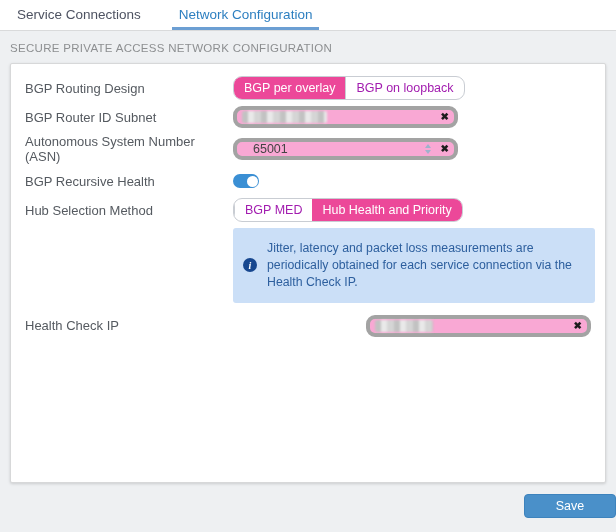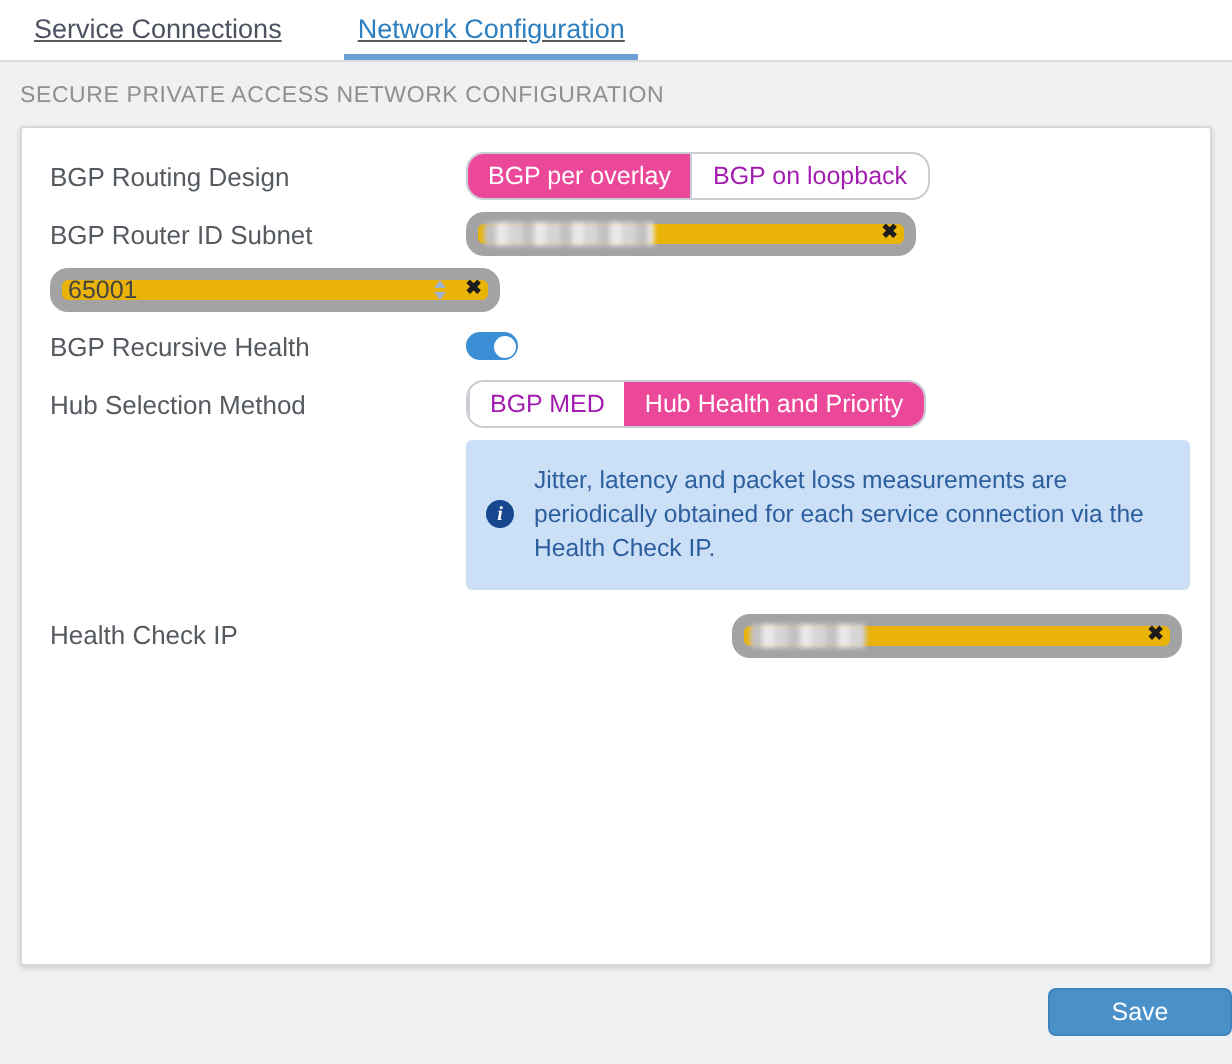--- a/index.html
+++ b/index.html
@@ -5,21 +5,21 @@
   html,body{margin:0;padding:0;}
   body{
     width:616px;height:532px;overflow:hidden;
     background:#eef0f2;
     font-family:"Liberation Sans",sans-serif;
     font-size:13px;color:#555a60;
   }
   
   .tabbar{
     background:#ffffff;border-bottom:1px solid #d9dadb;
-    display:flex;align-items:stretch;height:30px;padding-left:10px;gap:24px;text-decoration:underline;
+    display:flex;align-items:stretch;height:30px;padding-left:10px;gap:24px;
   }
   .tab{
     display:flex;align-items:center;padding:2px 7px 0;
     color:#4d5261;font-size:13.5px;cursor:pointer;
     border-bottom:3px solid transparent;box-sizing:border-box;
   }
   .tab.active{color:#2d7fc0;border-bottom-color:#6c9fd3;}
   
   .section-title{
     margin:11px 10px 9px;color:#8d8f91;font-size:11.5px;letter-spacing:.3px;
@@ -34,22 +34,22 @@
   .lbl{width:208px;flex:none;color:#555a60;}
   
   .seg{display:inline-flex;border:1px solid #c9cdd3;border-radius:9px;overflow:hidden;height:22px;background:#fff;}
   .seg-btn{display:flex;align-items:center;padding:0 10px;color:#a21caf;font-size:12.5px;cursor:pointer;white-space:nowrap;}
   .seg-btn.sel{background:#ec4899;color:#fff;}
   .seg-btn.unsel{border-left:1px solid #c9cdd3;}
   
   .input-wrap{position:relative;width:225px;height:22px;}
   .txt{
     width:100%;height:100%;box-sizing:border-box;
-    border:6px solid #a3a3a3;border-radius:9px;background:#eab308;
-    padding:0 42px 0 3px;font:inherit;font-size:12.5px;color:#444;outline:none;
+    border:4px solid #a3a3a3;border-radius:9px;background:#f9a8d4;
+    padding:0 42px 0 16px;font:inherit;font-size:12.5px;color:#444;outline:none;
   }
   .clear{
     position:absolute;right:9px;top:50%;transform:translateY(-50%);
     font-size:10px;color:#1c1c1c;font-weight:bold;line-height:1;cursor:pointer;
   }
   .spinner{position:absolute;right:27px;top:50%;transform:translateY(-50%);display:flex;flex-direction:column;gap:2px;cursor:pointer;}
   .spinner i{display:block;width:0;height:0;border-left:3.5px solid transparent;border-right:3.5px solid transparent;}
   .sp-up{border-bottom:4px solid #9fb2cc;}
   .sp-down{border-top:4px solid #9fb2cc;}
   .redacted{
@@ -105,20 +105,21 @@
   <div class="row">
     <div class="lbl">BGP Router ID Subnet</div>
     <div class="input-wrap">
       <input class="txt" value="" style="">
       <span class="redacted w85"></span>
       <span class="clear">✖</span>
     </div>
   </div>
 
   <div class="row">
+    <div class="lbl">Autonomous System Number (ASN)</div>
     <div class="input-wrap">
       <input class="txt" value="65001" style="">
       <span class="spinner">
         <i class="sp-up"></i>
         <i class="sp-down"></i>
       </span>
       <span class="clear">✖</span>
     </div>
   </div>
 

